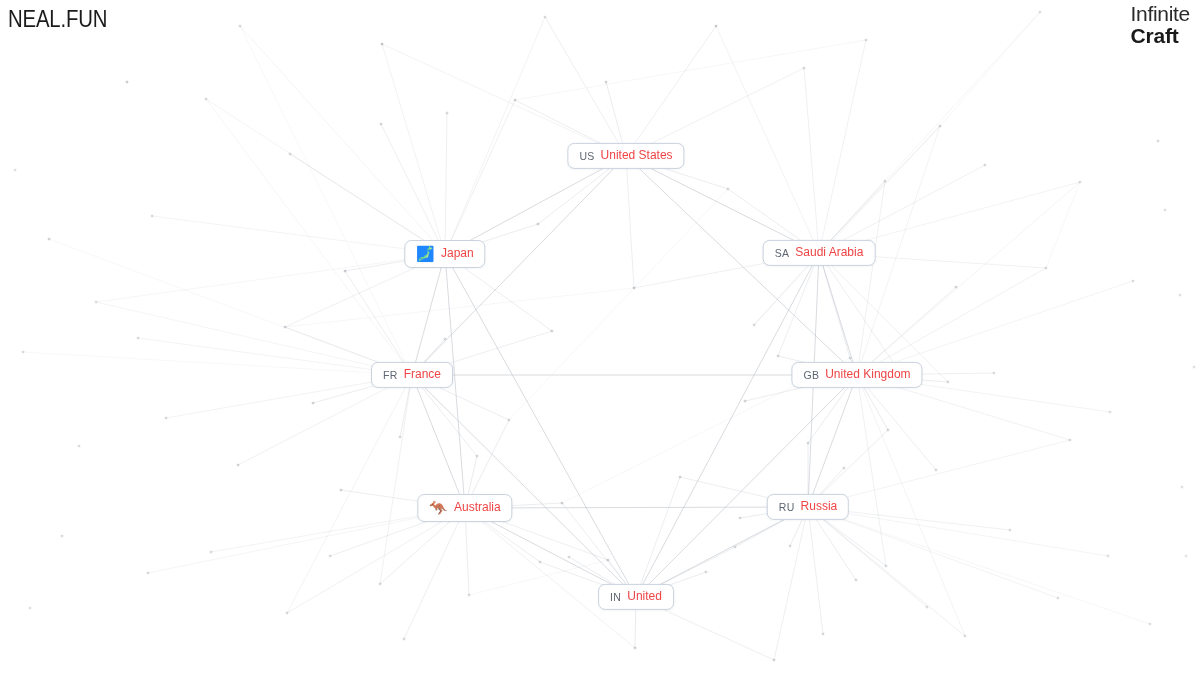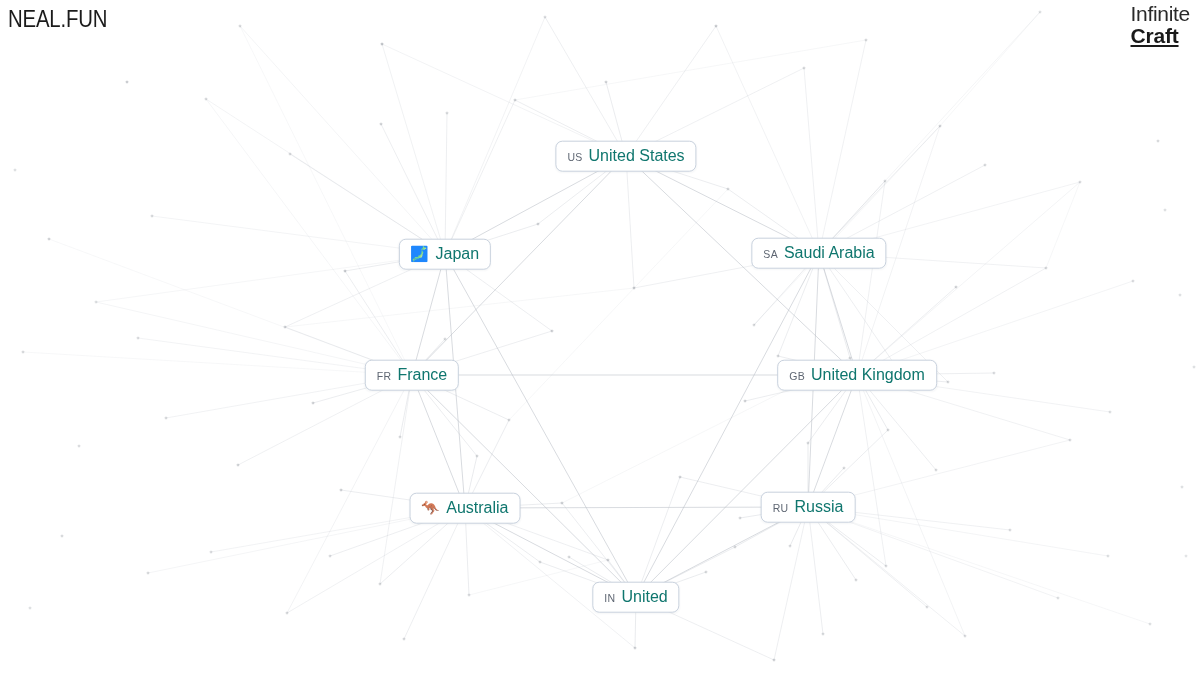--- a/index.html
+++ b/index.html
@@ -60,23 +60,23 @@
 
   .node-emoji {
     font-size: 15px;
     line-height: 1;
     position: relative;
     top: 0px;
   }
 
   .node-label {
     font-family: "Liberation Sans", sans-serif;
-    font-size: 16px;
+    font-size: 12px;
     line-height: 1.1;
-    color: #0f766e;
+    color: #ef4444;
   }
 
   
   #neal-logo {
     position: absolute;
     left: 8px;
     top: 5px;
     font-family: "Liberation Sans", sans-serif;
     font-size: 21px;
     font-weight: 400;
@@ -107,21 +107,20 @@
   }
 
   #craft-logo .line-craft {
     font-family: "Liberation Sans", sans-serif;
     font-size: 21px;
     font-weight: 700;
     color: #1a1a1a;
     letter-spacing: -0.2px;
     display: block;
     margin-top: 1px;
-    text-decoration: underline;
   }
 </style>
 </head>
 <body>
 
 <div id="stage">
 
   <svg id="graph-svg" viewBox="0 0 1200 675" preserveAspectRatio="none" aria-hidden="true">
     <g id="edges-major-layer">
         <line x1="626" y1="156" x2="445" y2="254" stroke="#b9bec6" stroke-width="1" opacity="0.55"></line>

